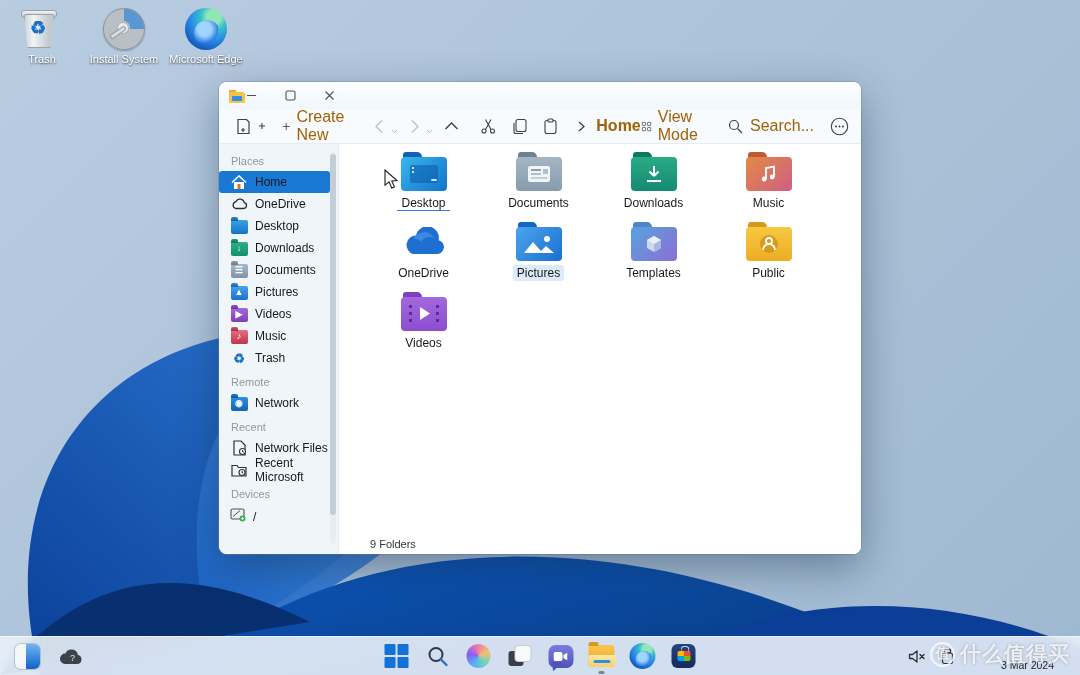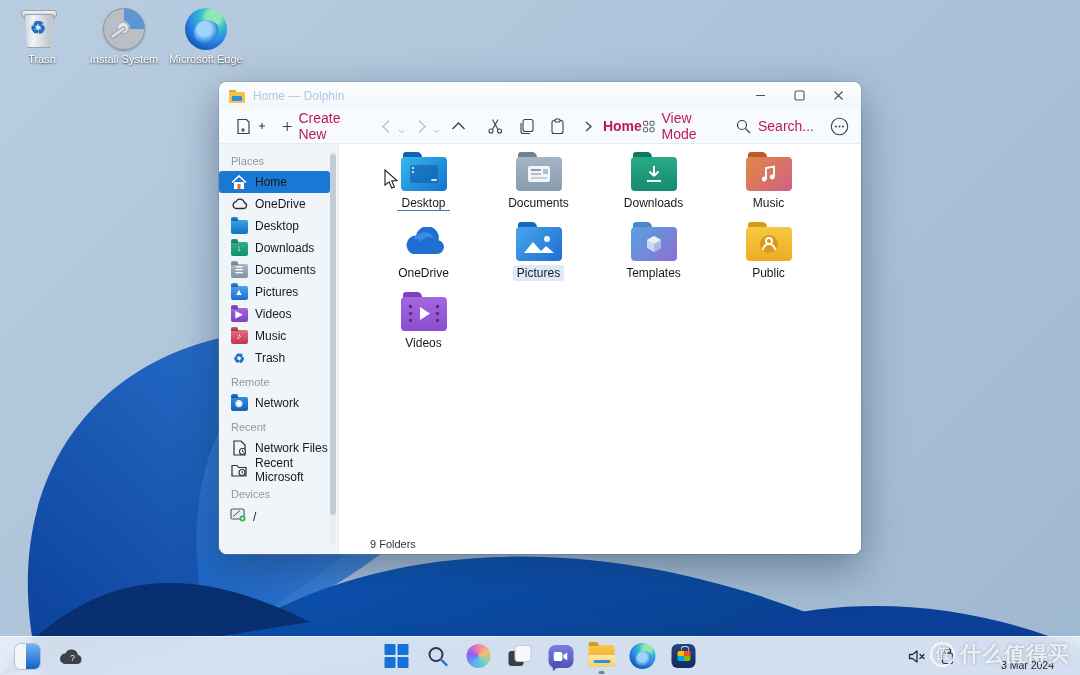--- a/index.html
+++ b/index.html
@@ -48,21 +48,21 @@
   .win{position:absolute;left:219px;top:82px;width:642px;height:472px;background:#fff;
     border-radius:8px;box-shadow:0 14px 42px rgba(20,40,70,.42),0 0 0 1px rgba(130,150,170,.45);
     overflow:hidden;z-index:5}
   .titlebar{height:27px;display:flex;align-items:center;padding:0 10px;
     background:linear-gradient(#fcfeff,#f1f7fc)}
   .tb-title{margin-left:8px;font-size:12px;color:#b3cadf;flex:1}
   .winctl{display:flex;align-items:center;gap:26px;padding-right:6px}
   .winctl .c{width:13px;height:13px;color:#4a5258;display:flex;align-items:center;justify-content:center;cursor:pointer}
 
   .toolbar{height:34px;display:flex;align-items:center;background:#f8fbfd;
-    border-bottom:1px solid #e6ecf1;font-size:14px;color:#be185d}
+    border-bottom:1px solid #e6ecf1;font-size:16px;color:#a16207}
   .tbtn{display:flex;align-items:center;gap:6px;cursor:pointer}
   .ticon{width:17px;height:17px}
   .ticon.dim path, .ticon.dim polyline{stroke:#b7c2cc}
   .caret{width:7px;height:5px;margin-left:-3px;margin-top:10px}
 
   
   .mf{width:17px;height:14px;border-radius:2px;position:relative;flex:none;margin-top:1px}
   .mf:before{content:"";position:absolute;top:-3px;left:0;width:7px;height:4px;border-radius:2px 2px 0 0;background:inherit;filter:brightness(.85)}
   .mf .g{position:absolute;inset:0;display:flex;align-items:center;justify-content:center;
          color:#fff;font-size:9px;line-height:1;font-weight:bold}
@@ -209,21 +209,20 @@
   </div>
 
   <div class="win">
 
     <div class="titlebar">
       <svg width="16" height="14" viewBox="0 0 16 14">
         <rect x="0" y="1" width="7" height="4" rx="1.2" fill="#e8a926"></rect>
         <rect x="0" y="3" width="16" height="11" rx="1.6" fill="#f6c244"></rect>
         <rect x="3" y="7" width="10" height="5" rx="1" fill="#2f8fe8"></rect>
       </svg>
-      <div class="tb-title">Home — Dolphin</div>
       <div class="winctl">
         <span class="c">
           <svg width="11" height="11" viewBox="0 0 11 11">
               <path d="M1 5.5h9" stroke="#4a5258" stroke-width="1.1"></path>
             </svg>
           </span>
         <span class="c">
           <svg width="11" height="11" viewBox="0 0 11 11">
               <rect x="1" y="1" width="9" height="9" rx="1.5" fill="none" stroke="#4a5258" stroke-width="1.1"></rect>
             </svg>

